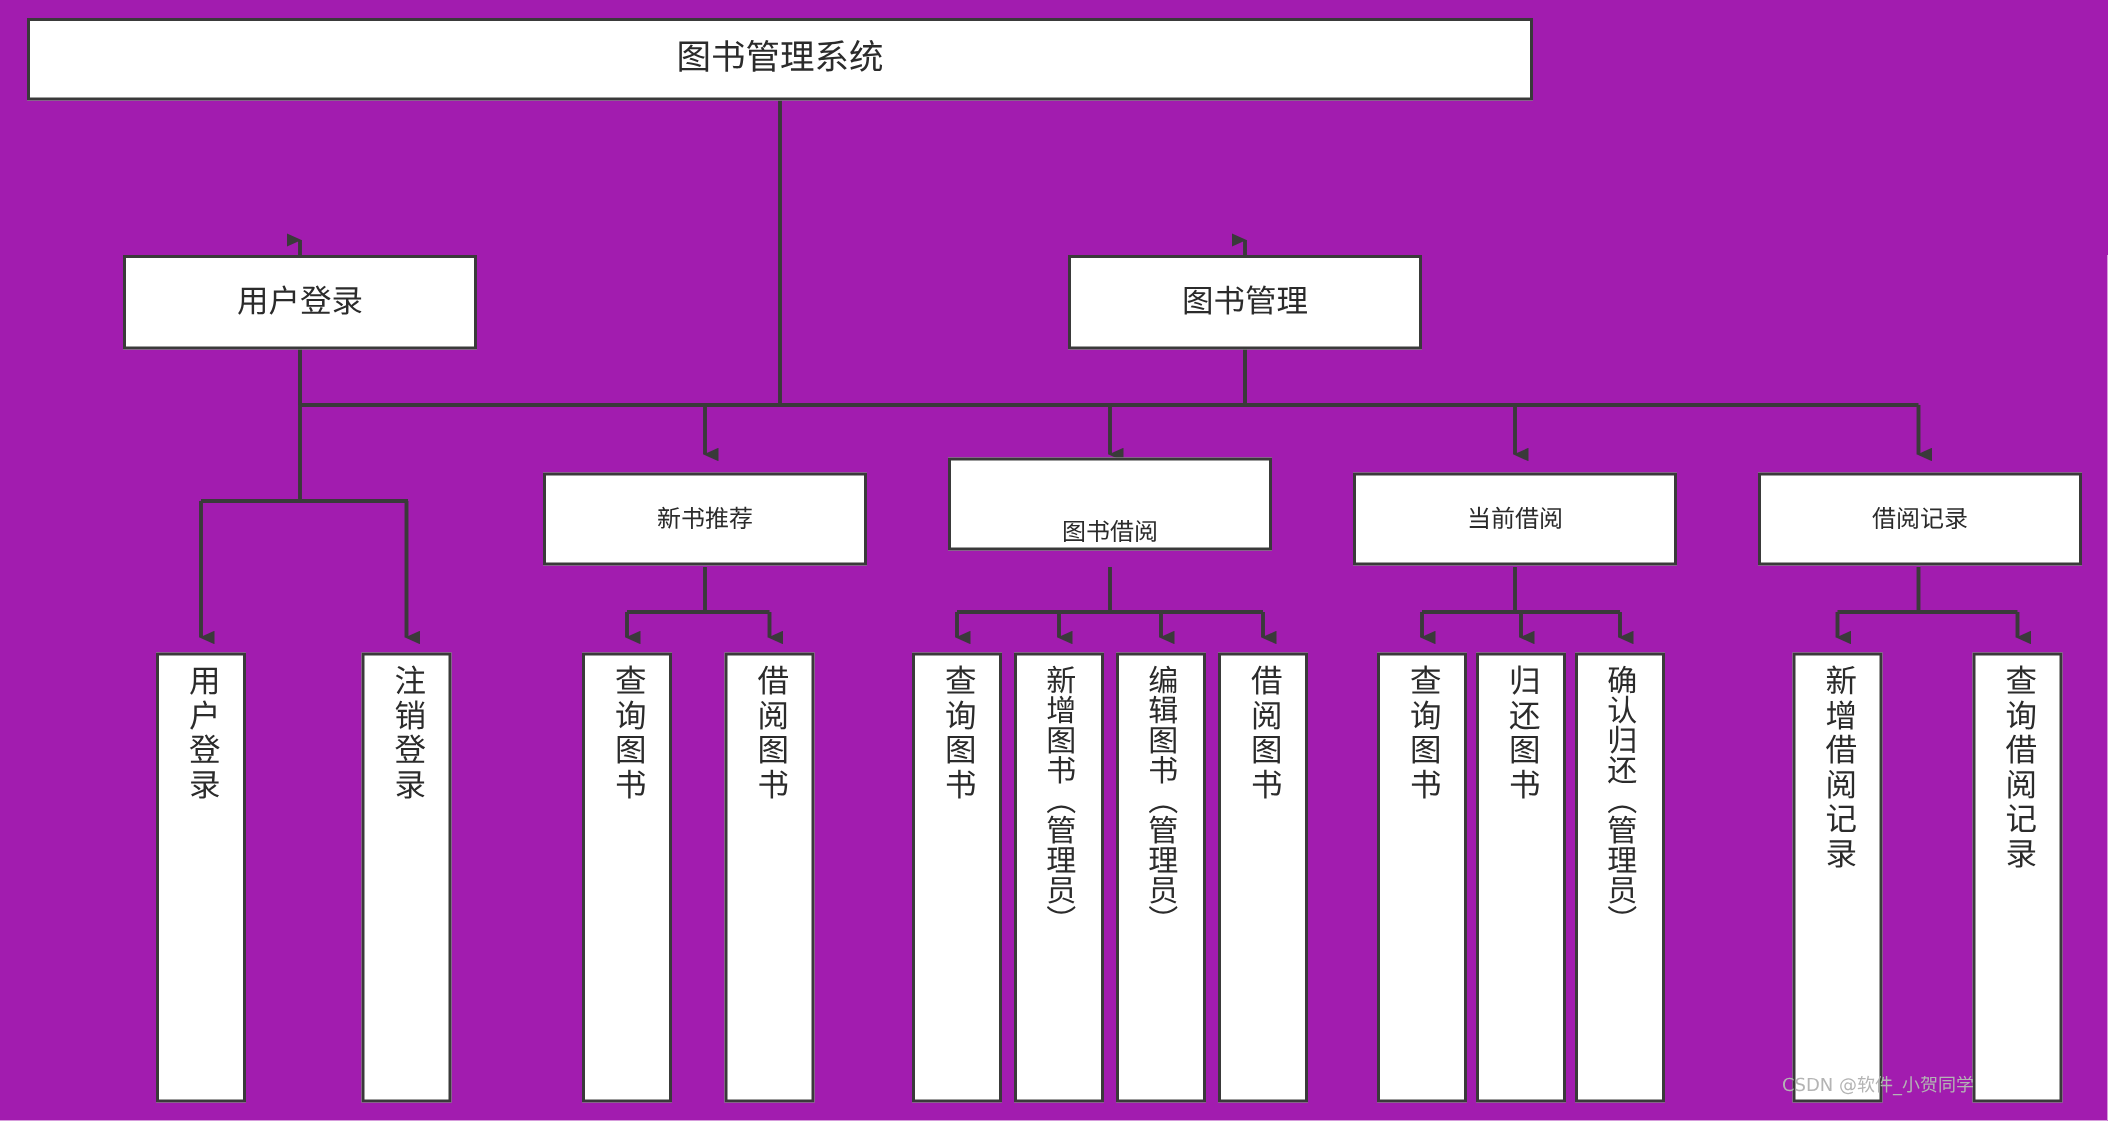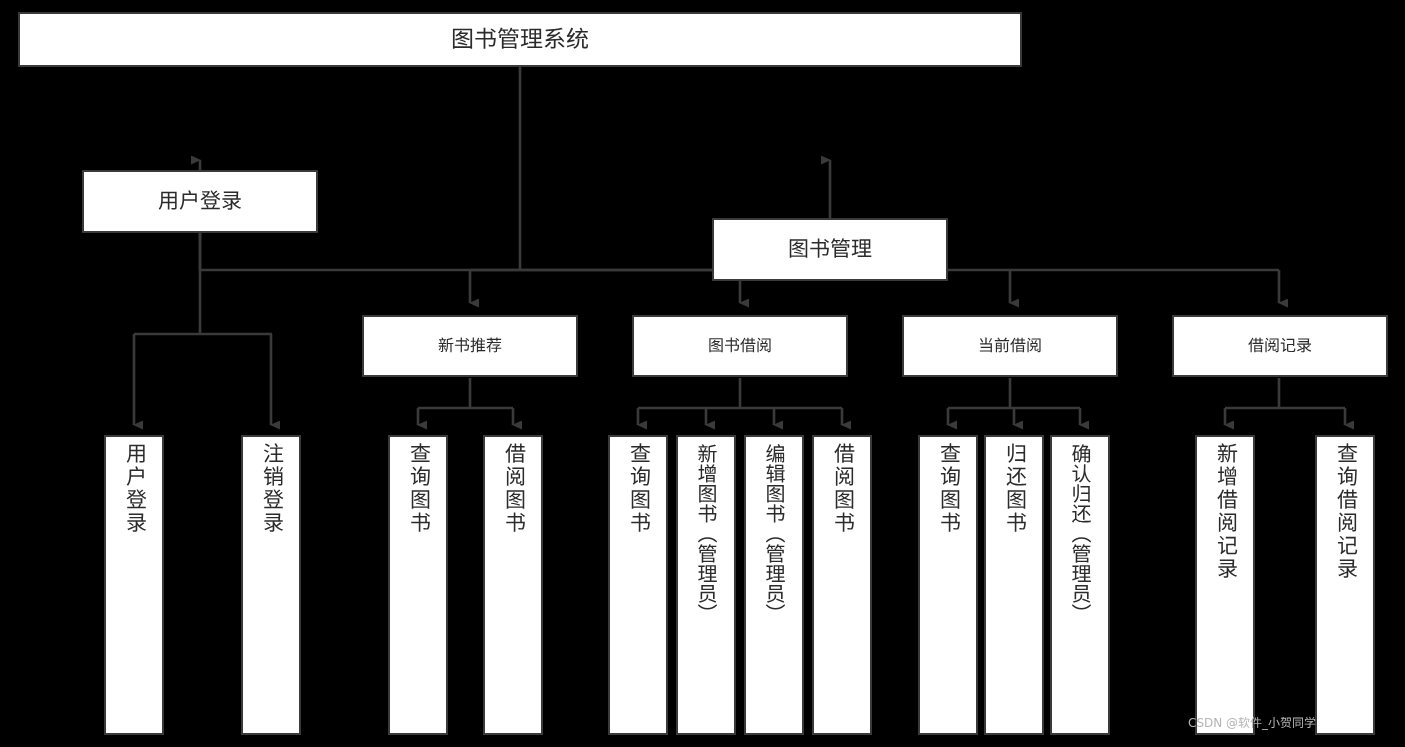--- a/index.html
+++ b/index.html
@@ -5,21 +5,21 @@
 <style>
   html, body {
     margin: 0;
     padding: 0;
     background: #ffffff;
   }
   #diagram-root {
     position: relative;
     width: 1405px;
     height: 747px;
-    background: #000000;
+    background: #a21caf;
     font-family: "DejaVu Sans", "Liberation Sans", sans-serif;
     overflow: hidden;
   }
   #edge-layer {
     position: absolute;
     left: 0;
     top: 0;
     width: 1405px;
     height: 747px;
     pointer-events: none;
@@ -131,29 +131,29 @@
   </svg>
 
   <div class="node root horiz" style="left:18px; top:12px; width:1004px; height:55px;">
     <span class="node-label">图书管理系统</span>
   </div>
 
   <div class="node level2 horiz" style="left:82px; top:170px; width:236px; height:63px;">
     <span class="node-label">用户登录</span>
   </div>
 
-  <div class="node level2 horiz" style="left:712px; top:170px; width:236px; height:63px;margin-top:48px;">
+  <div class="node level2 horiz" style="left:712px; top:170px; width:236px; height:63px;">
     <span class="node-label">图书管理</span>
   </div>
 
   <div class="node level3 horiz" style="left:362px; top:315px; width:216px; height:62px;">
     <span class="node-label">新书推荐</span>
   </div>
 
-  <div class="node level3 horiz" style="left:632px; top:315px; width:216px; height:62px;">
+  <div class="node level3 horiz" style="left:632px; top:305px; width:216px; height:62px;align-items:flex-end;">
     <span class="node-label">图书借阅</span>
   </div>
 
   <div class="node level3 horiz" style="left:1172px; top:315px; width:216px; height:62px;">
     <span class="node-label">借阅记录</span>
   </div>
 
   <div class="node level3 horiz" style="left:902px; top:315px; width:216px; height:62px;">
     <span class="node-label">当前借阅</span>
   </div>

